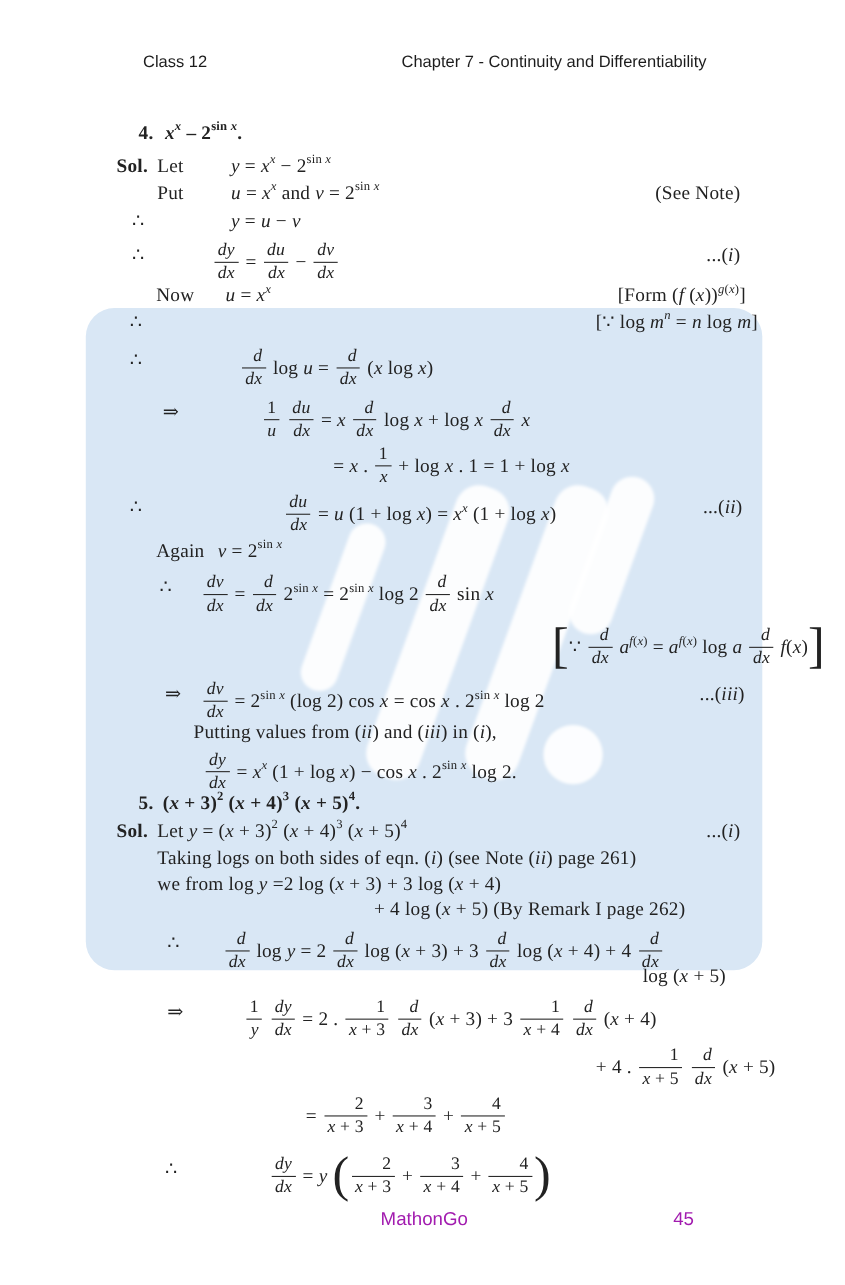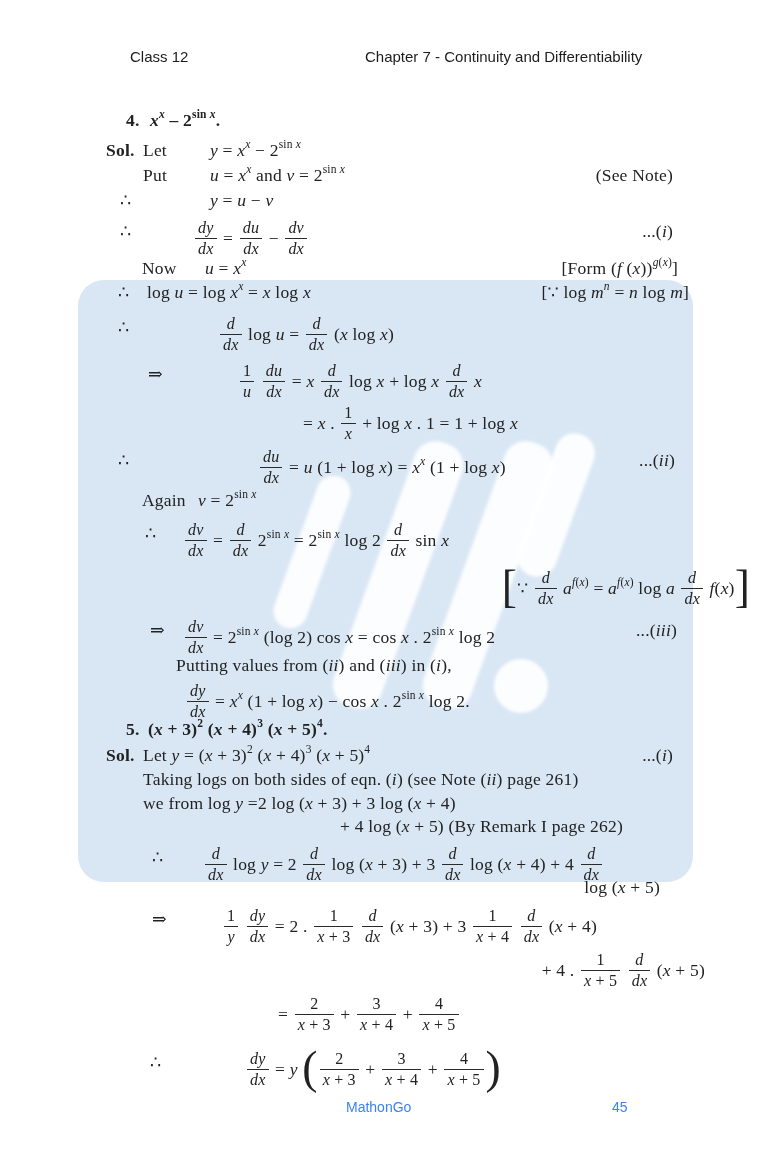--- a/index.html
+++ b/index.html
@@ -4,42 +4,42 @@
 <style>
   html,body{margin:0;padding:0;background:#ffffff;}
   .page{position:relative;width:768px;height:1168px;background:#ffffff;overflow:hidden;
         font-family:"Liberation Serif","DejaVu Serif",serif;color:#222;font-size:17.5px;}
   
   .header{position:absolute;top:48px;left:0;width:100%;height:20px;
           font-family:"Liberation Sans","DejaVu Sans",sans-serif;font-size:15px;color:#1c1c1c;}
   .h-left{position:absolute;left:130px;top:0;}
   .h-right{position:absolute;left:365px;top:0;}
   .footer{position:absolute;top:1099px;left:0;width:100%;height:20px;
-          font-family:"Liberation Sans","DejaVu Sans",sans-serif;font-size:14px;color:#3b82f6;}
+          font-family:"Liberation Sans","DejaVu Sans",sans-serif;font-size:17px;color:#a21caf;}
   .f-brand{position:absolute;left:346px;top:0;}
   .f-page{position:absolute;left:612px;top:0;}
   
   .highlight{position:absolute;left:78px;top:280px;width:615px;height:602px;
              border-radius:26px;background:#d9e7f5;overflow:hidden;z-index:1;}
   .wm{position:absolute;background:rgba(255,255,255,0.92);filter:blur(1.5px);}
   .wm-bar{border-radius:22px;transform:rotate(20deg);}
   .wm-s1{left:217px;top:192px;width:34px;height:160px;}
   .wm-s2{left:295px;top:155px;width:50px;height:280px;}
   .wm-s3{left:385px;top:155px;width:50px;height:280px;}
   .wm-s4{left:458px;top:150px;width:40px;height:150px;}
   .wm-dot{left:416px;top:379px;width:54px;height:54px;border-radius:50%;}
   
   .content{position:absolute;left:0;top:0;width:100%;height:100%;z-index:2;}
   .line{position:absolute;left:0;width:100%;height:22px;line-height:22px;white-space:nowrap;
         letter-spacing:0.2px;}
   .mk,.ct,.rl{position:absolute;top:0;white-space:nowrap;}
   .bd{font-weight:bold;}
   .it{font-style:italic;}
   sup{font-size:11.5px;line-height:0;position:relative;top:-0.1em;vertical-align:super;}
-  .frac{display:inline-block;vertical-align:middle;text-align:center;margin:0 2px;
+  .frac{display:inline-block;vertical-align:middle;text-align:right;margin:0 2px;
         font-size:16px;line-height:1.15;position:relative;top:-1px;}
   .frac .num{display:block;padding:0 3px 1px 3px;border-bottom:1.4px solid #2a2a2a;}
   .frac .den{display:block;padding:1px 3px 0 3px;}
   .big{font-size:2.6em;font-weight:400;line-height:0;vertical-align:middle;
        position:relative;top:-0.07em;}
 </style>
 </head>
 <body>
 
 <div class="page" style="color: rgb(34, 34, 34);">
@@ -80,21 +80,20 @@
         <span class="ct" style="left: 193px;"><span class="frac"><span class="num"><span class="it">dy</span></span><span class="den"><span class="it">dx</span></span></span><span> = </span><span class="frac"><span class="num"><span class="it">du</span></span><span class="den"><span class="it">dx</span></span></span><span> − </span><span class="frac"><span class="num"><span class="it">dv</span></span><span class="den"><span class="it">dx</span></span></span></span>
         <span class="rl" style="right: 95px;"><span>...(</span><span class="it">i</span><span>)</span></span>
       </div>
       <div class="line" style="top: 257px;">
         <span class="mk" style="left: 142px;">Now</span>
         <span class="ct" style="left: 205px;"><span class="it">u</span><span> = </span><span class="it">x</span><sup><span class="it">x</span></sup></span>
         <span class="rl" style="right: 90px;"><span>[Form (</span><span class="it">f</span><span> (</span><span class="it">x</span><span>))</span><sup><span class="it">g</span><span>(</span><span class="it">x</span><span>)</span></sup><span>]</span></span>
       </div>
       <div class="line" style="top: 281px;">
         <span class="mk" style="left: 118px;">∴</span>
-        <span class="ct" style="left: 147px;"><span>log </span><span class="it">u</span><span> = log </span><span class="it">x</span><sup><span class="it">x</span></sup><span> = </span><span class="it">x</span><span> log </span><span class="it">x</span></span>
         <span class="rl" style="right: 79px;"><span>[∵  log </span><span class="it">m</span><sup><span class="it">n</span></sup><span> = </span><span class="it">n</span><span> log </span><span class="it">m</span><span>]</span></span>
       </div>
       <div class="line" style="top: 316px;">
         <span class="mk" style="left: 118px;">∴</span>
         <span class="ct" style="left: 218px;"><span class="frac"><span class="num"><span class="it">d</span></span><span class="den"><span class="it">dx</span></span></span><span> log </span><span class="it">u</span><span> = </span><span class="frac"><span class="num"><span class="it">d</span></span><span class="den"><span class="it">dx</span></span></span><span> (</span><span class="it">x</span><span> log </span><span class="it">x</span><span>)</span></span>
       </div>
       <div class="line" style="top: 363px;">
         <span class="mk" style="left: 148px;">⇒</span>
         <span class="ct" style="left: 238px;"><span class="frac"><span class="num"><span>1</span></span><span class="den"><span class="it">u</span></span></span><span> </span><span class="frac"><span class="num"><span class="it">du</span></span><span class="den"><span class="it">dx</span></span></span><span> = </span><span class="it">x</span><span> </span><span class="frac"><span class="num"><span class="it">d</span></span><span class="den"><span class="it">dx</span></span></span><span> log </span><span class="it">x</span><span> + log </span><span class="it">x</span><span> </span><span class="frac"><span class="num"><span class="it">d</span></span><span class="den"><span class="it">dx</span></span></span><span> </span><span class="it">x</span></span>
       </div>

